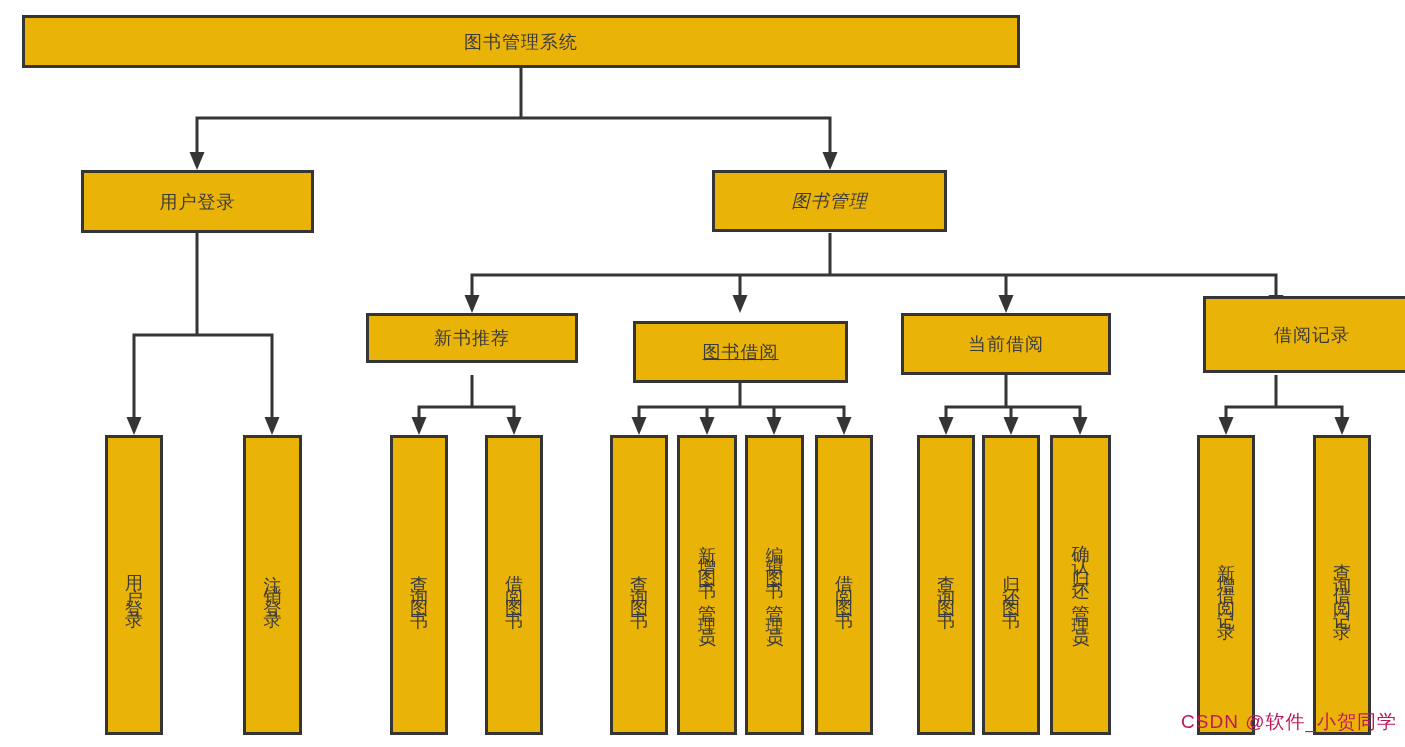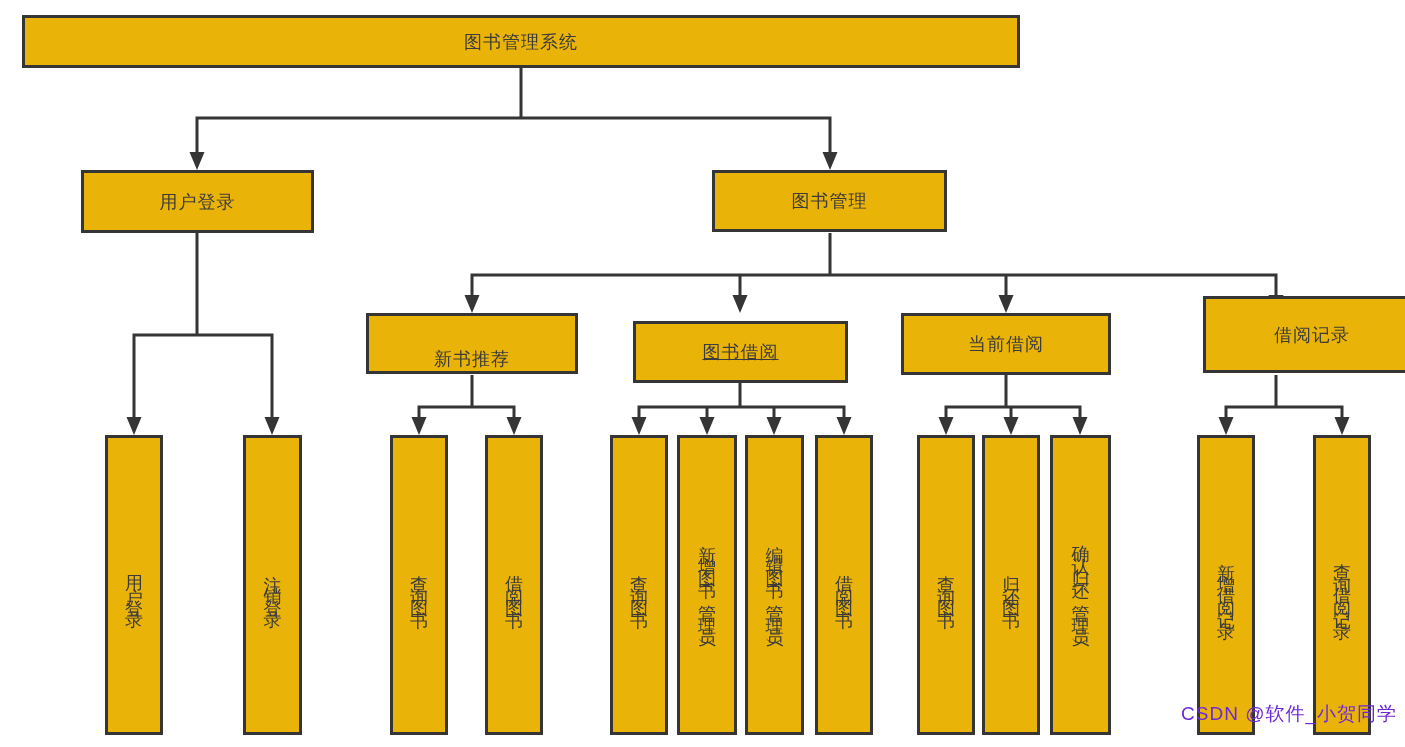--- a/index.html
+++ b/index.html
@@ -33,23 +33,23 @@
   }
   .leaf span {
     writing-mode: vertical-rl;
     text-orientation: mixed;
     letter-spacing: 12px;
     line-height: 1;
   }
   .watermark {
     position: absolute;
     right: 8px;
-    bottom: 20px;
+    bottom: 12px;
     font-size: 19px;
-    color: #6d28d9;
+    color: #be185d;
     letter-spacing: 1px;
     z-index: 5;
     white-space: nowrap;
   }
 </style>
 </head>
 <body>
 
 <div class="canvas">
 
@@ -93,25 +93,25 @@
     </g>
   </svg>
 
   <div class="box" style="left:22px; top:15px; width:998px; height:53px;">
     <span>图书管理系统</span>
   </div>
 
   <div class="box" style="left:81px; top:170px; width:233px; height:63px;">
     <span>用户登录</span>
   </div>
-  <div class="box" style="left:712px; top:170px; width:235px; height:62px;">
+  <div class="box" style="left:712px; top:170px; width:235px; height:62px;font-style:italic;">
     <span>图书管理</span>
   </div>
 
-  <div class="box" style="left:366px; top:313px; width:212px; height:61px;align-items:flex-end;">
+  <div class="box" style="left:366px; top:313px; width:212px; height:50px;">
     <span>新书推荐</span>
   </div>
   <div class="box" style="left:633px; top:321px; width:215px; height:62px;text-decoration:underline;">
     <span>图书借阅</span>
   </div>
   <div class="box" style="left:901px; top:313px; width:210px; height:62px;font-family:Liberation Serif, serif;">
     <span>当前借阅</span>
   </div>
   <div class="box" style="left:1167px; top:296px; width:218px; height:77px;margin-left:36px;">
     <span>借阅记录</span>

